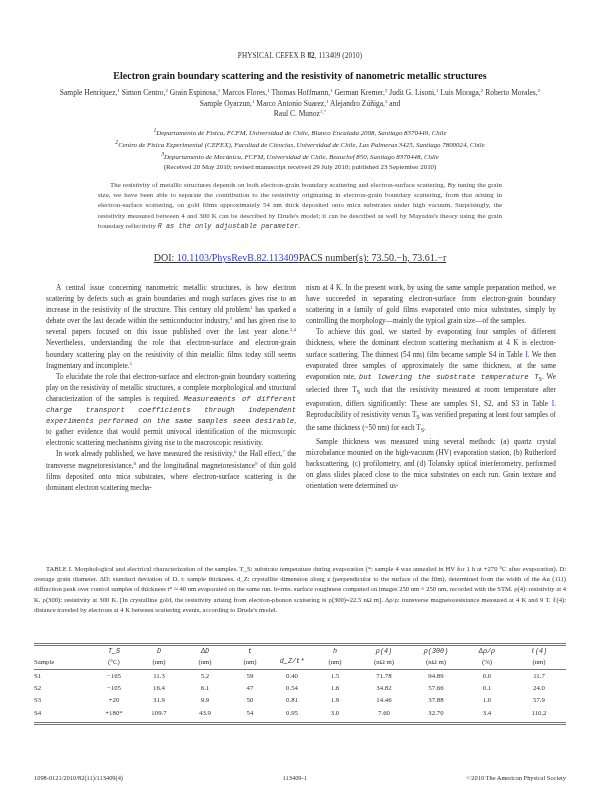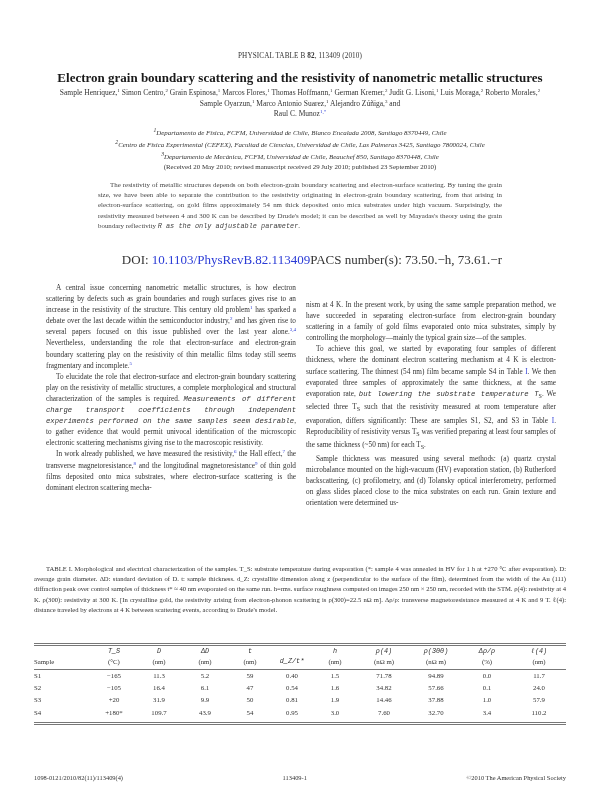--- a/index.html
+++ b/index.html
@@ -2,52 +2,52 @@
 <html><head>
 <meta charset="utf-8">
 <style>
   html, body { margin: 0; padding: 0; background: #ffffff; }
   body { width: 600px; height: 800px; position: relative; overflow: hidden;
          font-family: "Liberation Serif", "DejaVu Serif", serif; color: #222; }
   .abs { position: absolute; }
   .center { text-align: center; }
   .running-head { top: 52px; left: 0; width: 600px; font-size: 7.2px; letter-spacing: 0.1px; color: #333; }
   .running-head b { font-weight: bold; margin-top: 44px; }
-  .title { top: 70px; left: 0; width: 600px; font-size: 13px; font-weight: bold; color: #1a1a1a; }
+  .title { top: 70px; left: 0; width: 600px; font-size: 10px; font-weight: bold; color: #1a1a1a; }
   .authors { top: 88px; left: 48px; width: 504px; font-size: 7.5px; line-height: 10.5px; text-align: center; color: #333; }
   .authors sup, .affil sup, p sup { font-size: 5px; vertical-align: super; line-height: 0; }
   .link { color: #2a3bd6; }
   .affils { top: 126px; left: 40px; width: 520px; font-size: 6.9px; line-height: 9.6px; text-align: center; font-style: italic; color: #333; }
   .dates { font-style: normal; }
   .abstract { top: 180px; left: 98px; width: 404px; font-size: 6.9px; line-height: 10.2px; text-align: justify; color: #444; text-indent: 12px; }
   .abstract i { font-style: italic; }
-  .doi-line { top: 252px; left: 98px; width: 404px; font-size: 13px; color: #333; display: flex; justify-content: flex-end; }
+  .doi-line { top: 252px; left: 98px; width: 404px; font-size: 10px; color: #333; display: flex; justify-content: center; text-decoration: underline; }
   .col { font-size: 7.25px; line-height: 11.1px; text-align: justify; color: #333; }
   .col p { margin: 0; text-indent: 10px; }
-  .col p.cont { text-indent: 0; margin-top: 17px; }
+  .col p.cont { text-indent: 0; }
   .col-left { top: 283px; left: 46px; width: 250px; }
   .col-right { top: 283px; left: 306px; width: 250px; }
   i { font-style: italic; font-family: Liberation Mono, monospace; }
   .caption { top: 564px; left: 34px; width: 532px; font-size: 6.6px; line-height: 10.2px; text-align: justify; color: #333; }
   .caption .lead { margin-left: 12px; }
   .tbl-wrap { top: 643px; left: 34px; width: 532px; }
   .rule-double { border-top: 1px solid #777; height: 1px; border-bottom: 1px solid #777; }
   .rule-single { border-top: 1px solid #777; }
   table { border-collapse: collapse; width: 100%; font-size: 6.8px; color: #333; }
   th { font-weight: normal; padding: 0; line-height: 9px; vertical-align: bottom; }
   td { padding: 0; line-height: 12.2px; }
   th.l, td.l { text-align: left; }
   th.c, td.c { text-align: center; }
   .footer { top: 774px; left: 34px; width: 532px; font-size: 6.4px; color: #333; display: flex; justify-content: space-between; }
 </style>
 </head>
 <body>
 
 <div class="abs center running-head">
-  <span>PHYSICAL TABLE B</span>
+  <span>PHYSICAL CEFEX B</span>
   <b>82</b><span>, 113409 (2010)</span>
 </div>
 
 <div class="abs center title">Electron grain boundary scattering and the resistivity of nanometric metallic structures</div>
 
 <div class="abs authors">
   <span><span>Sample Henriquez,</span><sup>1</sup></span>
   <span><span>Simon Centro,</span><sup>2</sup></span>
   <span><span>Grain Espinosa,</span><sup>1</sup></span>
   <span><span>Marcos Flores,</span><sup>1</sup></span>

